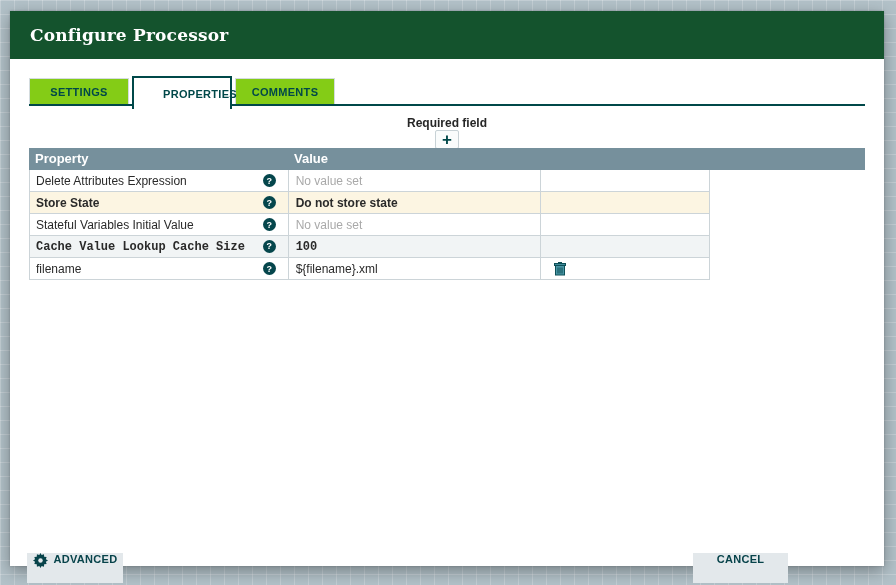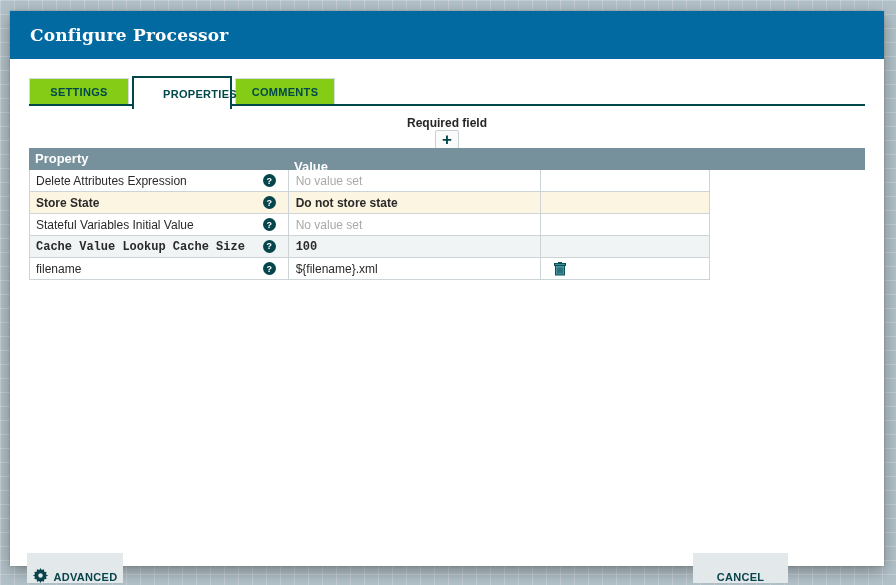--- a/index.html
+++ b/index.html
@@ -9,21 +9,21 @@
   .canvas { position:relative; width:896px; height:585px;
     background-color:#b3c2c9;
     background-image:
       linear-gradient(rgba(255,255,255,.22) 1px, transparent 1px),
       linear-gradient(90deg, rgba(255,255,255,.22) 1px, transparent 1px);
     background-size:14px 14px; }
 
   .dialog { position:absolute; left:10px; top:11px; width:874px; height:555px;
     background:#ffffff; box-shadow:0 5px 16px rgba(0,0,0,.35), 0 0 2px rgba(0,0,0,.2); }
 
-  .dlg-header { height:48px; background:#0369a1; display:flex; align-items:center;
+  .dlg-header { height:48px; background:#14532d; display:flex; align-items:center;
     padding-left:20px; }
   .dlg-title { color:#ffffff; font-family:"DejaVu Serif", serif; font-weight:bold;
     font-size:17px; letter-spacing:.2px; }
 
   .dlg-body { position:relative; height:507px; padding:0 19px; }
 
   
   .tabs { position:relative; margin-top:17px; height:33px; display:flex; }
   .tab-line { position:absolute; left:0; right:0; top:28px; height:2px;
     background:#004849; }
@@ -42,21 +42,21 @@
   .add-btn { width:24px; height:26px; background:#fafcfc; border:1px solid #c8d2d6;
     border-radius:2px; display:flex; align-items:center; justify-content:center;
     cursor:pointer; }
   .add-btn span { color:#004849; font-size:17px; font-weight:bold; line-height:1; }
 
   
   .tbl { margin-top:6px; }
   .tbl-head { position:relative; height:22px; background:#76909c; color:#ffffff;
     font-size:13px; font-weight:bold; line-height:22px; }
   .h-prop { padding-left:6px; }
-  .h-val  { position:absolute; left:265px; top:8px; }
+  .h-val  { position:absolute; left:265px; top:0; }
   .tbl-body { width:681px; border-left:1px solid #ccd4d8; }
   .prop-row { display:flex; height:22px; border-bottom:1px solid #ccd4d8;
     font-size:12px; color:#2a2a2a; background:#ffffff; }
   .prop-row.hl-cream { background:#fcf5e2; }
   .prop-row.hl-gray  { background:#f1f4f5;font-family:Liberation Mono, monospace; }
   .prop-row.req .p-label, .prop-row.req .c-val { font-weight:bold; }
   .c-prop { width:259px; display:flex; align-items:center;
     justify-content:space-between; padding:0 12px 0 6px;
     border-right:1px solid #ccd4d8; }
   .help { width:13px; height:13px; border-radius:50%; background:#05464c;
@@ -66,21 +66,21 @@
     border-right:1px solid #ccd4d8; cursor:pointer; }
   .c-val.placeholder { color:#a9a9a9; font-weight:normal !important; }
   .c-act { width:169px; display:flex; align-items:center; padding-left:13px;
     border-right:1px solid #ccd4d8; }
   .trash { display:none; cursor:pointer; line-height:0; }
   .prop-row.deletable .trash { display:block; }
 
   
   .btn { position:absolute; bottom:0; height:30px; border:none; cursor:pointer;
     font-family:"Liberation Sans", sans-serif; font-size:11px; font-weight:bold;
-    letter-spacing:.3px; display:flex; align-items:flex-end; justify-content:center; }
+    letter-spacing:.3px; display:flex; align-items:flex-start; justify-content:center; }
   .btn-advanced { left:17px; width:96px; background:#e3e8eb; color:#07434a; gap:6px; }
   .btn-cancel { right:96px; width:95px; background:#e3e8eb; color:#07434a; }
   .btn-apply { right:0; width:96px; background:#728e9b; color:#ffffff; }
 </style>
 </head>
 <body>
 
 <div class="canvas">
   <div class="dialog">
 

